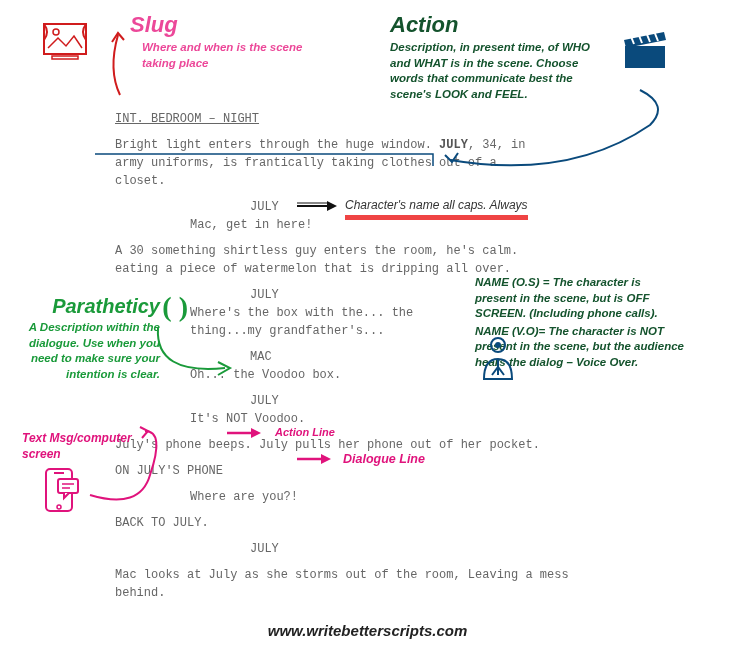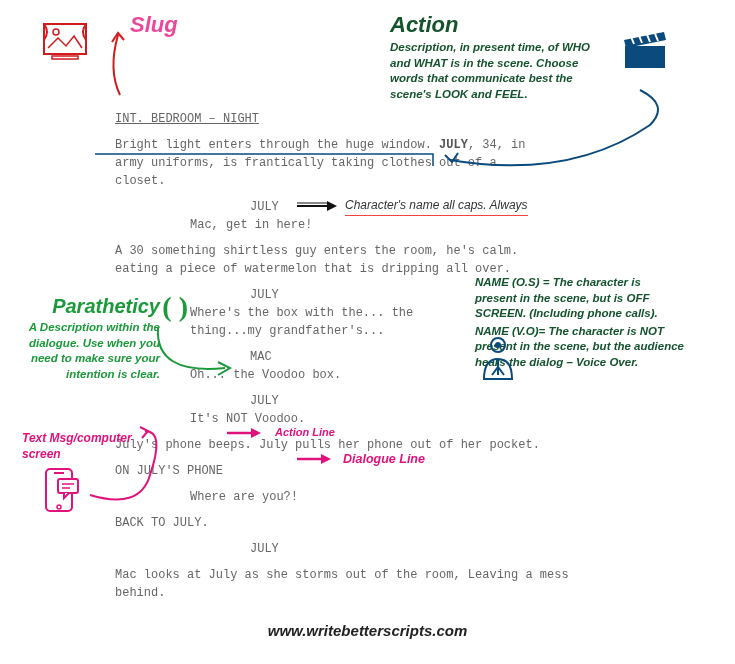--- a/index.html
+++ b/index.html
@@ -63,41 +63,42 @@
     font-style: italic;
     font-size: 15px;
     color: #222;
     margin-top: 20px;
   }
   .underline-note {
     font-family: 'Trebuchet MS', Arial, sans-serif;
     font-style: italic;
     font-size: 12px;
     color: #333;
-    border-bottom: 1px solid #ef4444;
+    border-bottom: 5px solid #ef4444;
     padding-bottom: 1px;
   }
   svg { display: block; }
   .bold-script { font-weight: bold; color: #555; }
 </style>
 </head>
 <body>
 
 <div class="abs" style="left:40px; top:20px;">
   <svg width="50" height="42">
     <rect x="4" y="4" width="42" height="30" fill="none" stroke="#d01c1d" stroke-width="2"></rect>
     <path d="M4 4 Q10 12 4 20" fill="none" stroke="#d01c1d" stroke-width="2"></path>
     <path d="M46 4 Q40 12 46 20" fill="none" stroke="#d01c1d" stroke-width="2"></path>
     <path d="M8 28 L18 18 L26 26 L34 16 L42 28" fill="none" stroke="#d01c1d" stroke-width="1.5"></path>
     <circle cx="16" cy="12" r="3" fill="none" stroke="#d01c1d" stroke-width="1.5"></circle>
     <rect x="12" y="36" width="26" height="3" fill="none" stroke="#d01c1d" stroke-width="1.5"></rect>
   </svg>
 </div>
 <div class="abs" style="left:130px; top:12px;">
   <div class="heading red">Slug</div>
+  <div class="note red" style="max-width:170px; margin-left:12px; margin-top:2px;">Where and when is the scene taking place</div>
 </div>
 
 <svg class="abs" style="left:100px; top:30px;" width="30" height="75">
   <path d="M20 65 Q8 40 18 5" fill="none" stroke="#d01c1d" stroke-width="2"></path>
   <path d="M12 12 L18 3 L24 10" fill="none" stroke="#d01c1d" stroke-width="2"></path>
 </svg>
 
 <div class="abs" style="left:390px; top:12px; width:220px;">
   <div class="heading navy">Action</div>
   <div class="note navy" style="margin-top:2px;">Description, in present time, of WHO and WHAT is in the scene. Choose words that communicate best the scene's LOOK and FEEL.</div>

